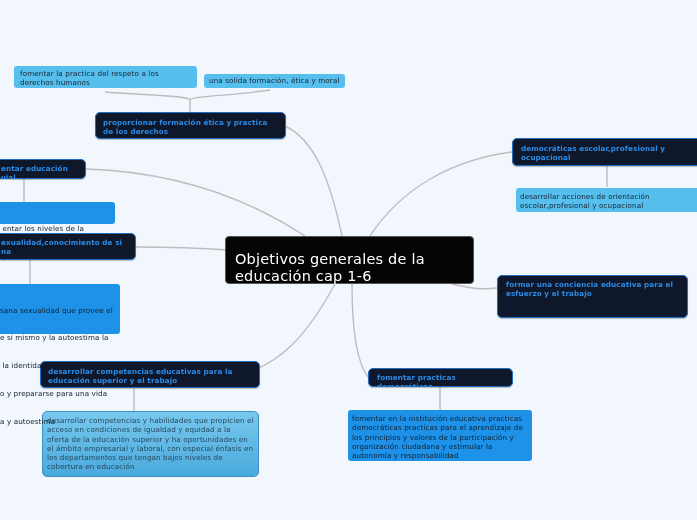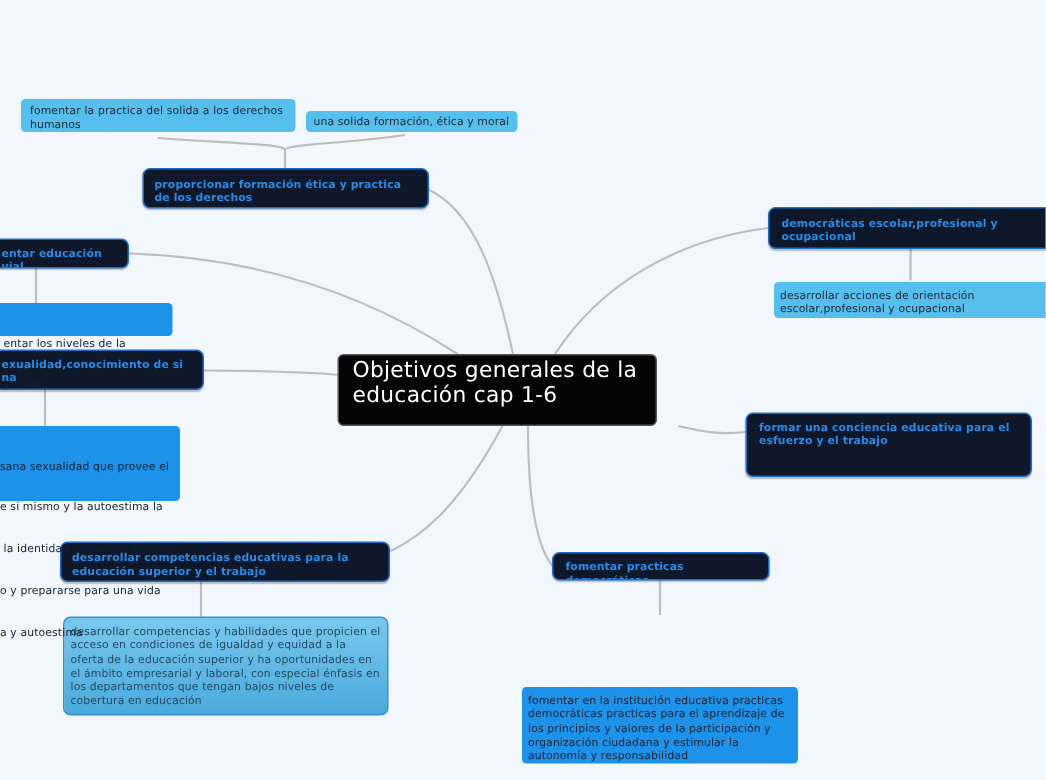--- a/index.html
+++ b/index.html
@@ -26,24 +26,24 @@
     border-radius:3px;
   }
   .sub.dark { background:#1d92e8; color:#102030; }
   .sub.gloss {
     background:linear-gradient(#79c8ee, #4aa9dc);
     border:1px solid #3a91c4; border-radius:5px; color:#24485e;
     padding:4px 4px;
   }
   .center {
     position:absolute; box-sizing:border-box;
-    left:225px; top:236px; width:213px; height:48px;
+    left:225px; top:236px; width:249px; height:48px;
     background:#050505; border-radius:4px; border:1px solid #555;
     color:#fff; font-size:14.5px; line-height:17px;
-    padding:2px 9px; font-family:"DejaVu Sans", sans-serif;
+    padding:14px 9px; font-family:"DejaVu Sans", sans-serif;
     letter-spacing:0.2px;
   }
 </style>
 </head>
 <body>
 
 <svg class="links" viewBox="0 0 697 520">
   <g fill="none" stroke="#bdbdbd" stroke-width="1.4">
 
     <path d="M342 236 C 330 180, 315 140, 285 126"></path>
@@ -76,41 +76,41 @@
 </svg>
 
 <div class="center">
   <span>Objetivos generales de la educación cap 1-6</span>
 </div>
 
 <div class="node main" style="left:95px; top:112px; width:191px; height:27px; padding:5px 7px;">
   <span>proporcionar formación ética y practica de los derechos</span>
 </div>
 <div class="node sub" style="left:14px; top:66px; width:183px; height:22px;">
-  <span>fomentar la practica del solida a los derechos humanos</span>
+  <span>fomentar la practica del respeto a los derechos humanos</span>
 </div>
 <div class="node sub" style="left:204px; top:74px; width:141px; height:14px; padding:2px 5px;">
   <span>una solida formación, ética y moral</span>
 </div>
 
 <div class="node main" style="left:512px; top:138px; width:190px; height:28px; padding:5px 8px;">
   <span>democráticas escolar,profesional y ocupacional</span>
 </div>
 <div class="node sub" style="left:516px; top:188px; width:186px; height:24px; padding:4px 4px;">
   <span>desarrollar acciones de orientación escolar,profesional y ocupacional</span>
 </div>
 
 <div class="node main" style="left:497px; top:275px; width:191px; height:43px; padding:4px 8px;">
   <span>formar una conciencia educativa para el esfuerzo y el trabajo</span>
 </div>
 
 <div class="node main" style="left:368px; top:368px; width:145px; height:19px; padding:4px 8px;">
   <span>fomentar practicas democráticas</span>
 </div>
-<div class="node sub dark" style="left:348px; top:410px; width:184px; height:51px; padding:4px 4px;margin-top:48px;">
+<div class="node sub dark" style="left:348px; top:410px; width:184px; height:51px; padding:4px 4px;">
   <span>fomentar en la institución educativa practicas democráticas practicas para el aprendizaje de los principios y valores de la participación y organización ciudadana y estimular la autonomía y responsabilidad</span>
 </div>
 
 <div class="node main" style="left:40px; top:361px; width:220px; height:27px; padding:5px 7px;">
   <span>desarrollar competencias educativas para la educación superior y el trabajo</span>
 </div>
 <div class="node sub gloss" style="left:42px; top:411px; width:217px; height:66px;">
   <span>desarrollar competencias y habilidades que propicien el acceso en condiciones de igualdad y equidad a la oferta de la educación superior y ha oportunidades en el ámbito empresarial y laboral, con especial énfasis en los departamentos que tengan bajos niveles de cobertura en educación</span>
 </div>
 

